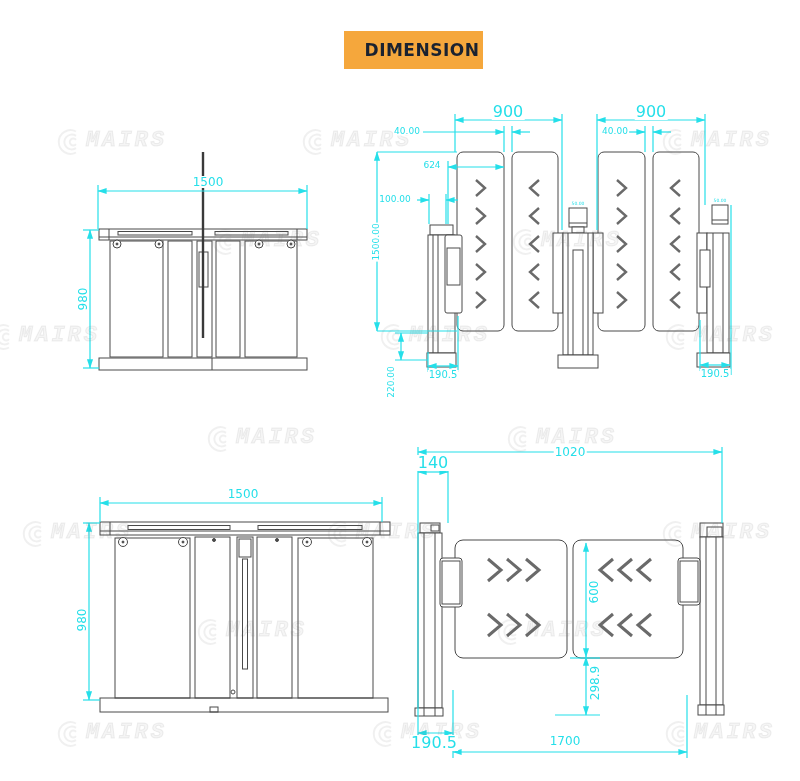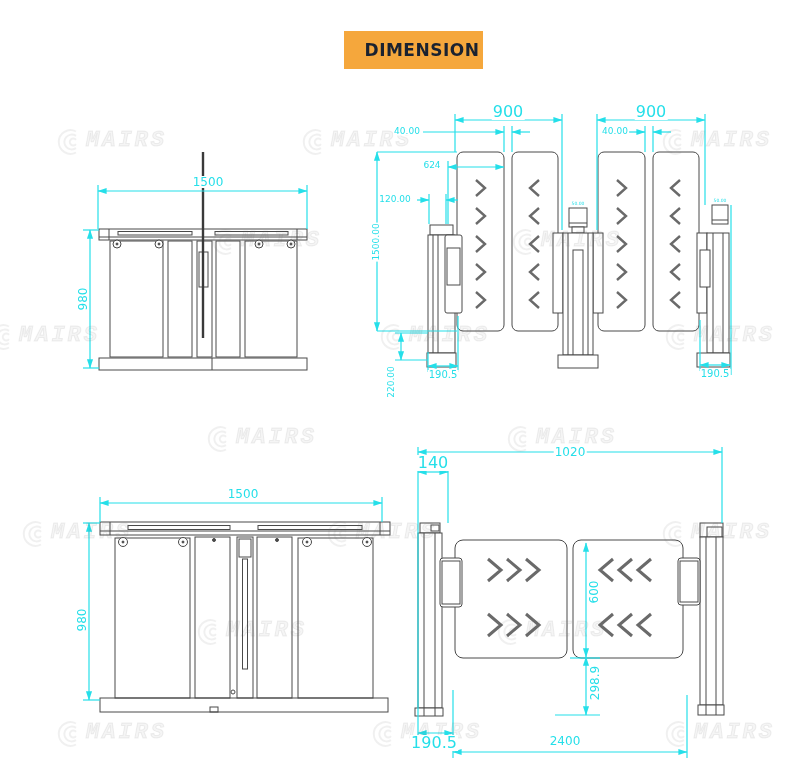--- a/index.html
+++ b/index.html
@@ -183,21 +183,21 @@
         <line x1="330" y1="265" x2="360" y2="265" marker-start="url(#m2)" marker-end="url(#m2)"></line>
         <line x1="330" y1="220" x2="330" y2="271"></line>
         <line x1="361" y1="105" x2="361" y2="275"></line>
       </g>
     </svg>
     <span class="dl f11" style="left:138px;top:12px">900</span>
     <span class="dl f11" style="left:281px;top:12px">900</span>
     <span class="dl f9" style="left:37px;top:31px">40.00</span>
     <span class="dl f9" style="left:245px;top:31px">40.00</span>
     <span class="dl f9" style="left:62px;top:65px">624</span>
-    <span class="dl f9" style="left:25px;top:99px">120.00</span>
+    <span class="dl f9" style="left:25px;top:99px">100.00</span>
     <span class="dl v f9" style="left:6px;top:142px">1500.00</span>
     <span class="dl v f9" style="left:21px;top:282px">220.00</span>
     <span class="dl f10" style="left:73px;top:275px">190.5</span>
     <span class="dl f10" style="left:345px;top:274px">190.5</span>
     <span class="dl f5" style="left:208px;top:104px">50.00</span>
     <span class="dl f5" style="left:350px;top:101px">50.00</span>
   </div>
 
   <div class="view" style="left:70px;top:485px;width:330px;height:235px">
     <svg width="330" height="235">
@@ -308,21 +308,21 @@
         <line x1="48" y1="250" x2="48" y2="318"></line>
         <line x1="282" y1="255" x2="282" y2="318"></line>
         <line x1="13" y1="293" x2="48" y2="293" marker-start="url(#m4)" marker-end="url(#m4)"></line>
       </g>
     </svg>
     <span class="dl f12" style="left:165px;top:12px">1020</span>
     <span class="dl f11" style="left:28px;top:23px">140</span>
     <span class="dl v f12" style="left:189px;top:152px">600</span>
     <span class="dl v f12" style="left:190px;top:243px">298.9</span>
     <span class="dl f11" style="left:29px;top:303px">190.5</span>
-    <span class="dl f12" style="left:160px;top:301px">2400</span>
+    <span class="dl f12" style="left:160px;top:301px">1700</span>
   </div>
 
   <div id="wm-layer">
       <div class="wm" style="left: 55px; top: 128px;">
         <svg width="28" height="28" viewBox="0 0 32 32">
           <g fill="none" stroke="rgba(110,110,110,0.10)" stroke-width="2.2">
             <path d="M24 4 A 13.5 13.5 0 1 0 24 28"></path>
             <path d="M24 9 A 8.5 8.5 0 1 0 24 23"></path>
             <path d="M24 13.5 A 4 4 0 1 0 24 18.5"></path>
           </g>

